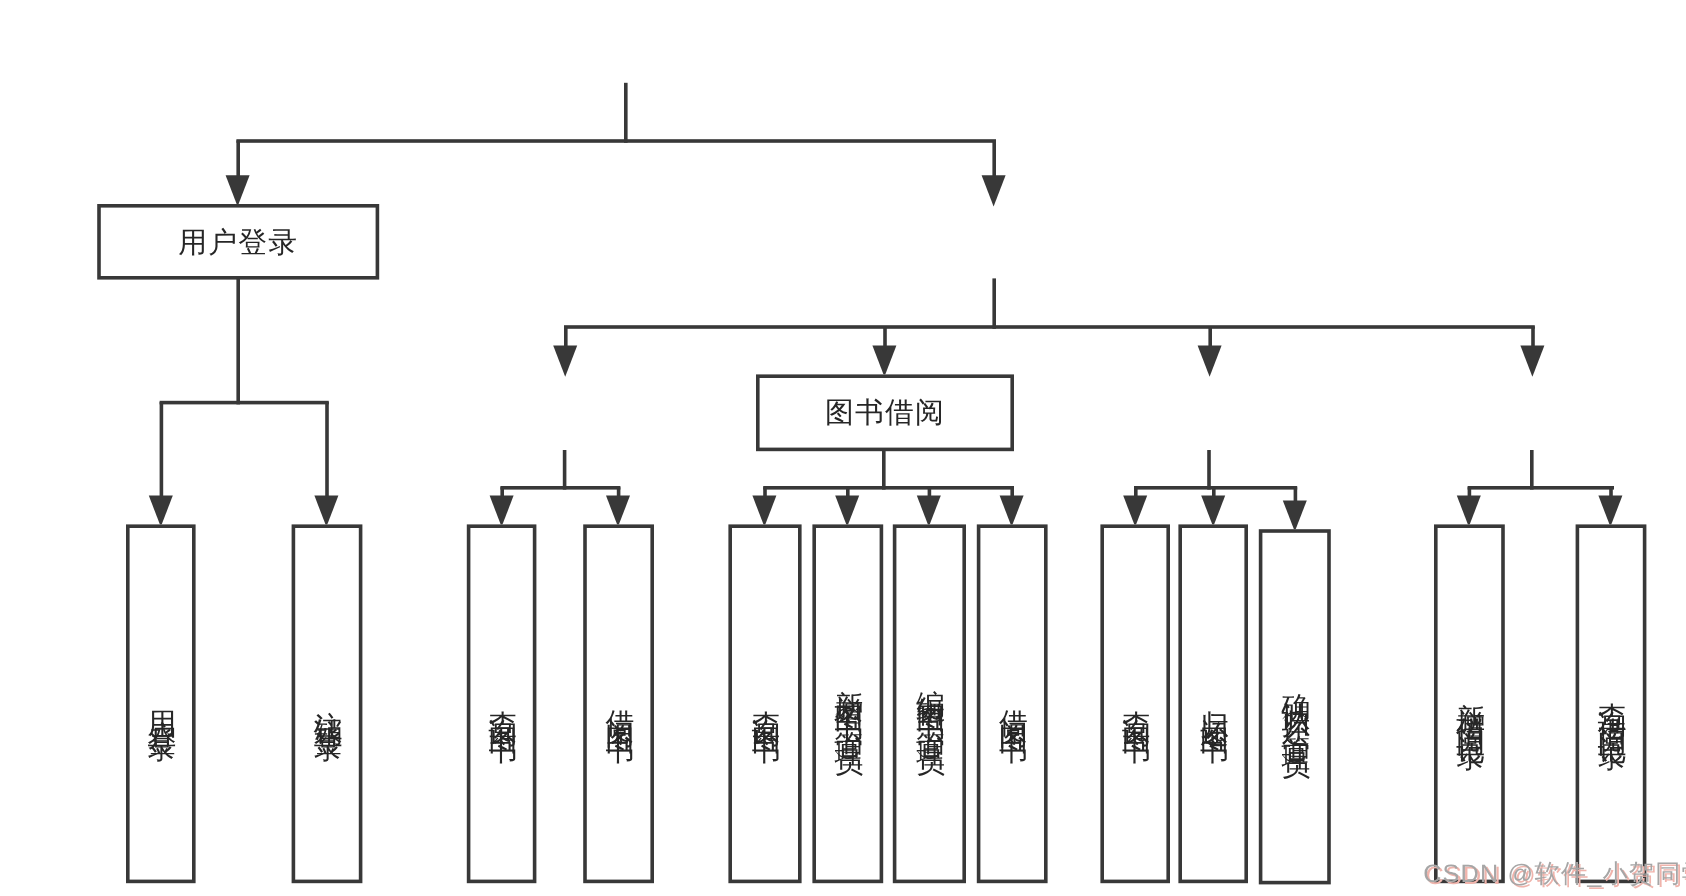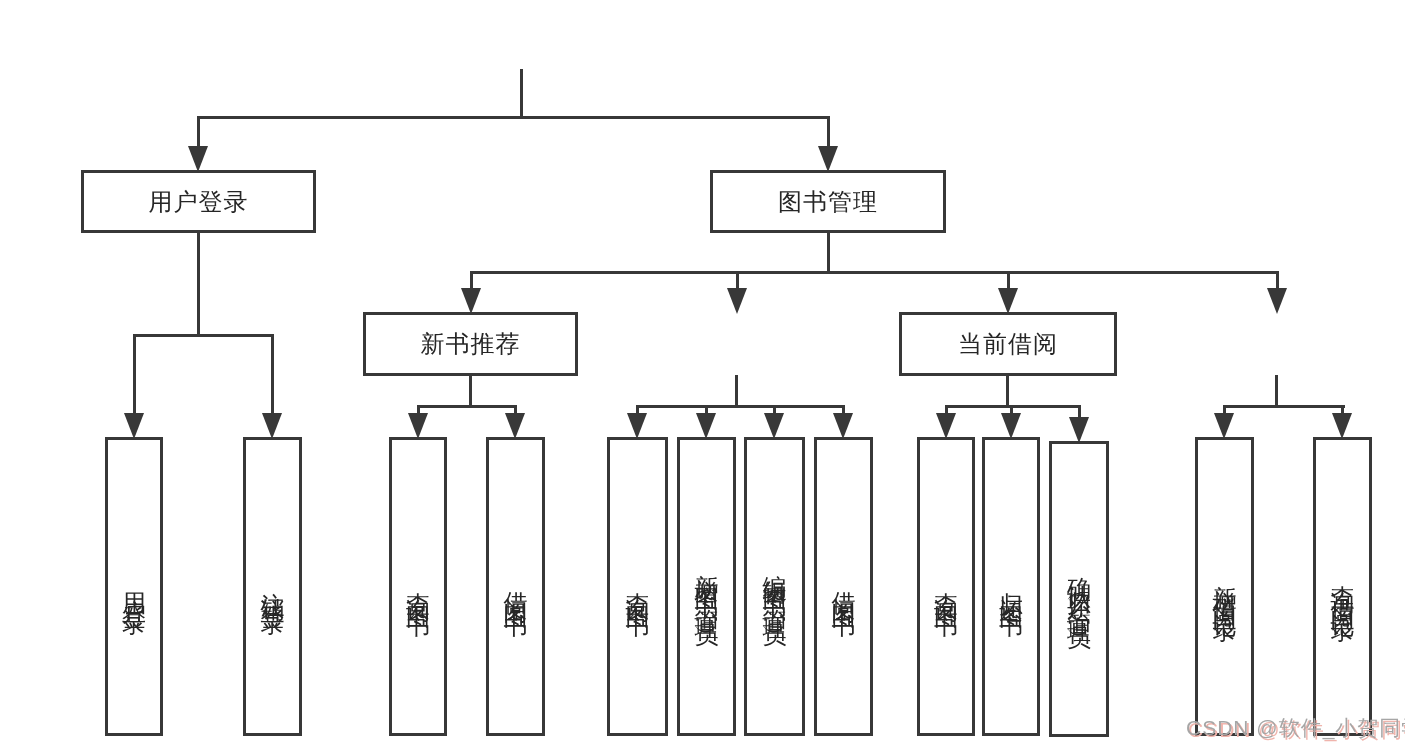--- a/index.html
+++ b/index.html
@@ -57,47 +57,41 @@
   <div class="vline" style="left:520px;top:69px;height:50px"></div>
   <div class="hline" style="left:197px;top:116px;width:633px"></div>
   <div class="vline" style="left:197px;top:117px;height:33px"></div>
   <div class="ahead" style="left:188px;top:146px"></div>
   <div class="vline" style="left:827px;top:117px;height:33px"></div>
   <div class="ahead" style="left:818px;top:146px"></div>
 
   <div class="node" style="left:81px;top:170px;width:235px;height:63px">
     <span>用户登录</span>
   </div>
-  <div class="node" style="left:710px;top:170px;width:236px;height:63px">
-    <span>图书管理</span>
-  </div>
 
   <div class="vline" style="left:197px;top:232px;height:105px"></div>
   <div class="hline" style="left:133px;top:334px;width:141px"></div>
   <div class="vline" style="left:133px;top:335px;height:82px"></div>
   <div class="ahead" style="left:124px;top:413px"></div>
   <div class="vline" style="left:271px;top:335px;height:82px"></div>
   <div class="ahead" style="left:262px;top:413px"></div>
 
   <div class="vline" style="left:827px;top:232px;height:42px"></div>
   <div class="hline" style="left:470px;top:271px;width:809px"></div>
   <div class="vline" style="left:470px;top:272px;height:21px"></div>
   <div class="ahead" style="left:461px;top:288px"></div>
   <div class="vline" style="left:736px;top:272px;height:21px"></div>
   <div class="ahead" style="left:727px;top:288px"></div>
   <div class="vline" style="left:1007px;top:272px;height:21px"></div>
   <div class="ahead" style="left:998px;top:288px"></div>
   <div class="vline" style="left:1276px;top:272px;height:21px"></div>
   <div class="ahead" style="left:1267px;top:288px"></div>
 
-  <div class="node" style="left:363px;top:312px;width:215px;height:64px">
-    <span>新书推荐</span>
-  </div>
-  <div class="node" style="left:899px;top:312px;width:218px;height:64px">
-    <span>当前借阅</span>
+  <div class="node" style="left:630px;top:312px;width:215px;height:64px">
+    <span>图书借阅</span>
   </div>
 
   <div class="vline" style="left:469px;top:375px;height:33px"></div>
   <div class="hline" style="left:417px;top:405px;width:100px"></div>
   <div class="vline" style="left:417px;top:406px;height:11px"></div>
   <div class="ahead" style="left:408px;top:413px"></div>
   <div class="vline" style="left:514px;top:406px;height:11px"></div>
   <div class="ahead" style="left:505px;top:413px"></div>
 
   <div class="vline" style="left:735px;top:375px;height:33px"></div>

